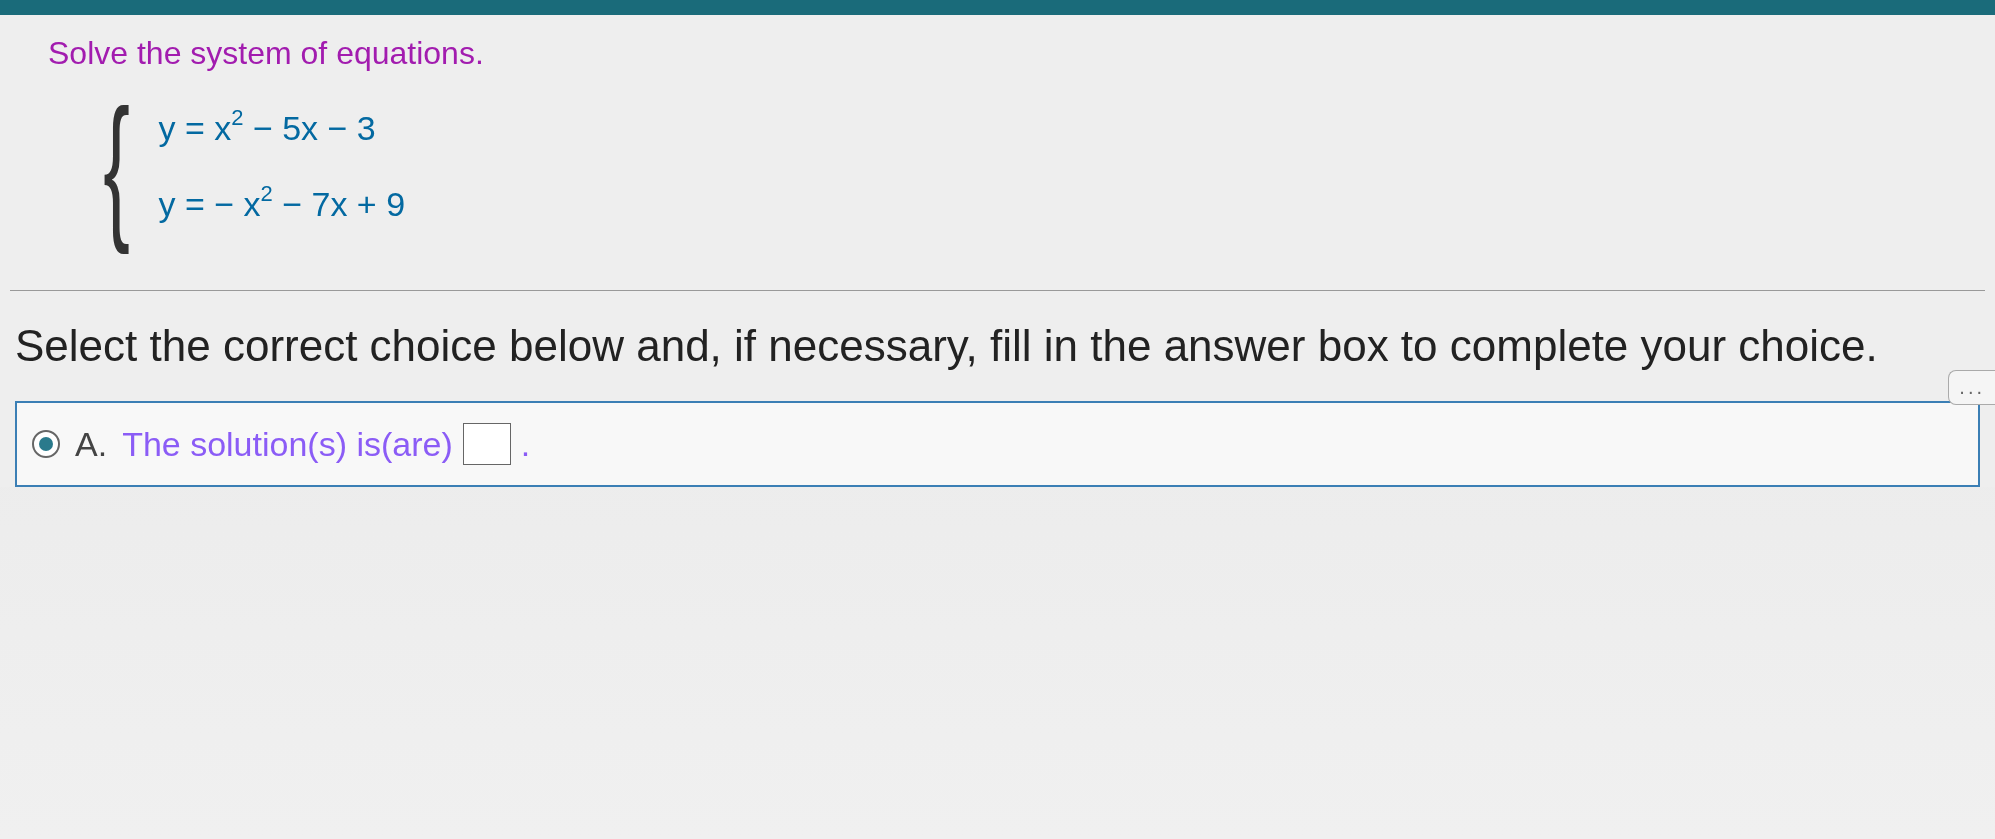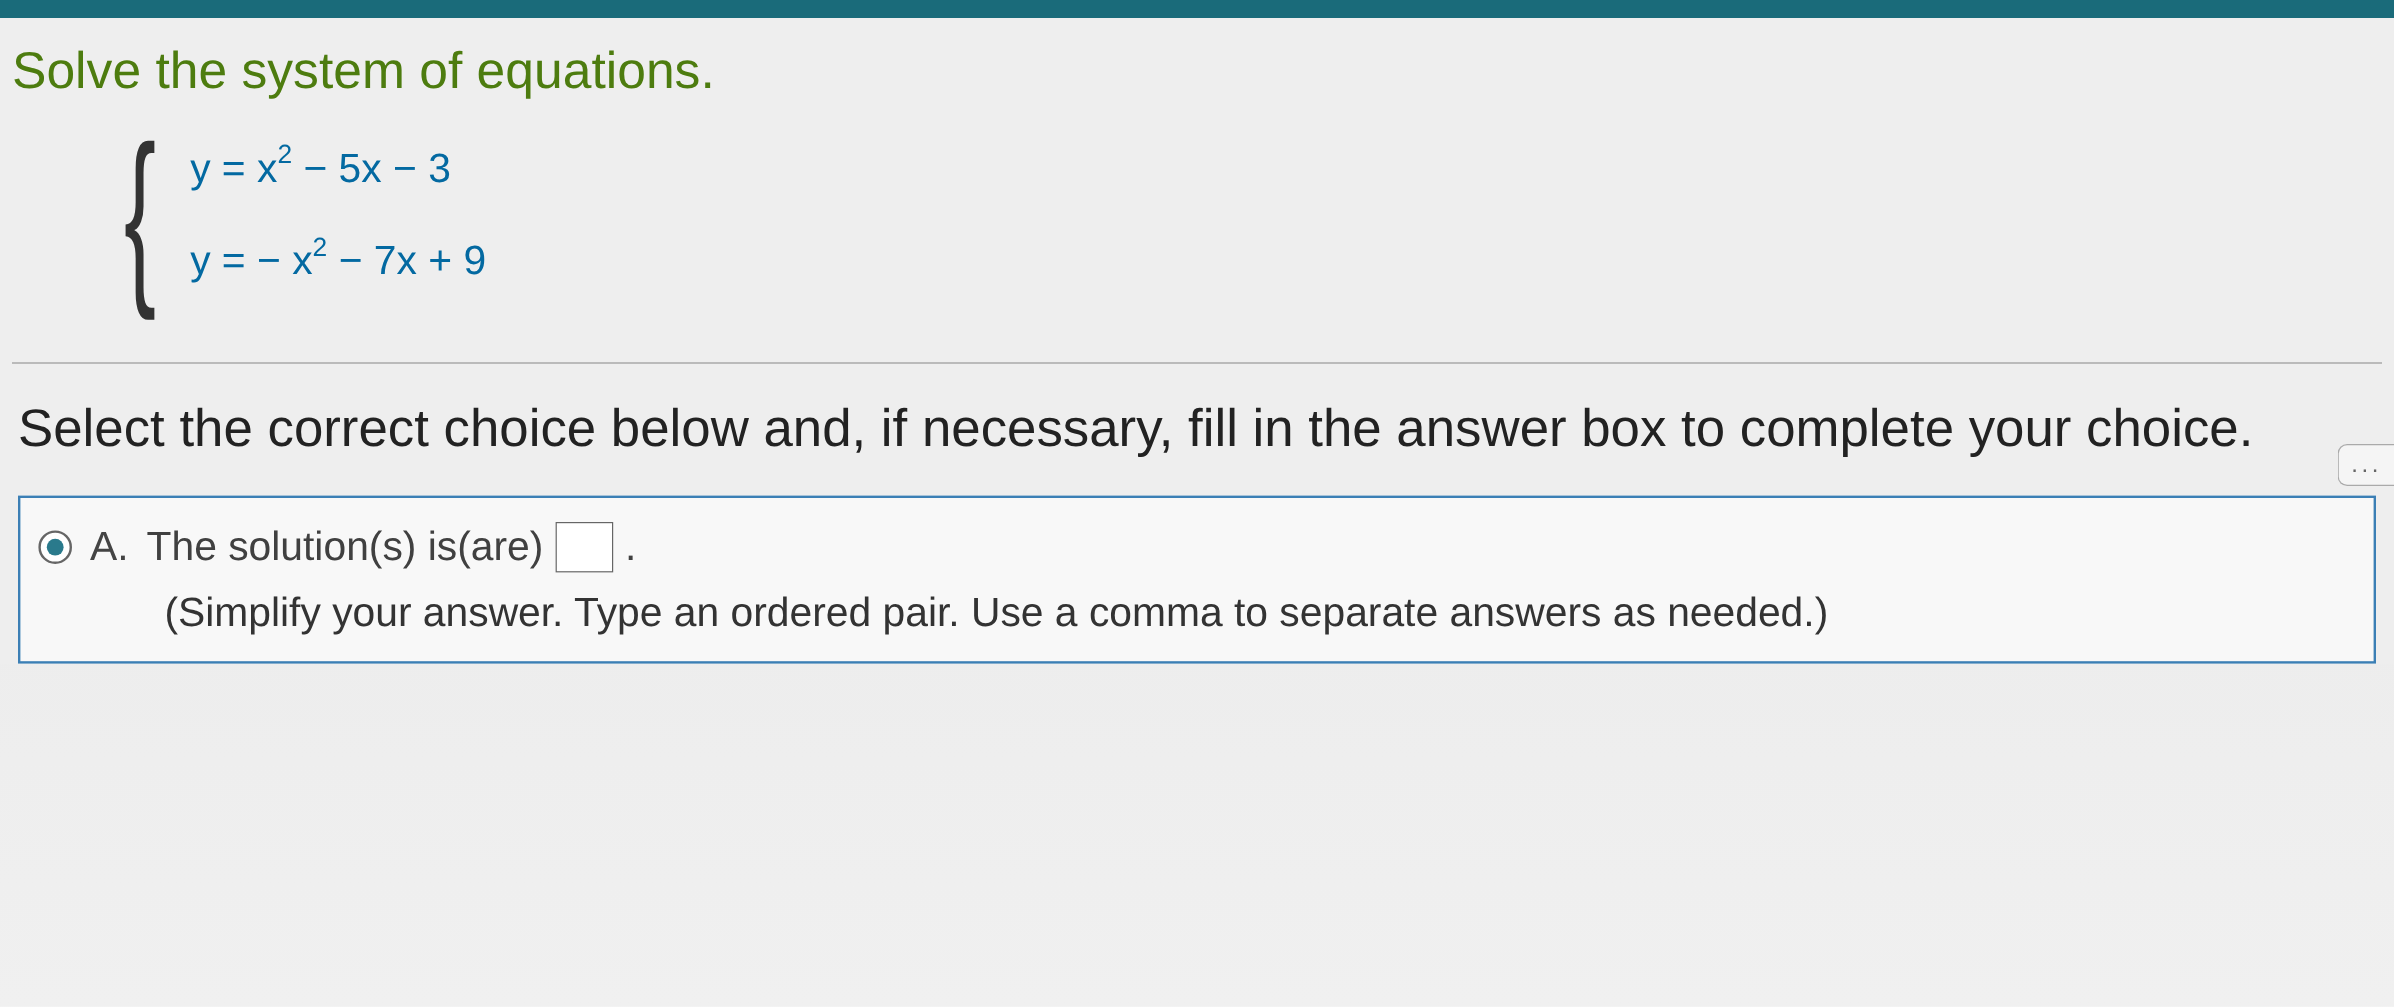--- a/index.html
+++ b/index.html
@@ -14,23 +14,24 @@
       height: 839px;
       position: relative;
     }
     .content-area {
       background: #eeeeee;
       width: 100%;
       padding: 20px 10px 0 10px;
       margin-top: 15px;
     }
     .question-text {
-      font-size: 43px;
-      color: #4d7c0f;
+      font-size: 32px;
+      color: #a21caf;
       margin-bottom: 30px;
+      margin-left: 38px;
     }
     .equation-system {
       display: flex;
       align-items: center;
       margin-left: 80px;
       margin-bottom: 60px;
     }
     .brace {
       font-size: 160px;
       color: #333;
@@ -108,21 +109,21 @@
       height: 14px;
       border-radius: 50%;
       background: #2a7a8c;
     }
     .choice-label {
       font-size: 34px;
       color: #444;
     }
     .choice-text {
       font-size: 34px;
-      color: #404040;
+      color: #8b5cf6;
       display: flex;
       align-items: center;
       gap: 10px;
     }
     .answer-box {
       display: inline-block;
       width: 48px;
       height: 42px;
       border: 1px solid #666;
       background: #fff;
@@ -162,17 +163,16 @@
       <div class="radio-container">
         <div class="radio-dot"></div>
       </div>
       <span class="choice-label">A.</span>
       <div class="choice-text">
         <span>The solution(s) is(are)</span>
         <span class="answer-box"></span>
         <span>.</span>
       </div>
     </div>
-    <div class="simplify-text">(Simplify your answer. Type an ordered pair. Use a comma to separate answers as needed.)</div>
   </div>
 </div>
 
 <div class="ellipsis-box">...</div>
 
 </body></html>

